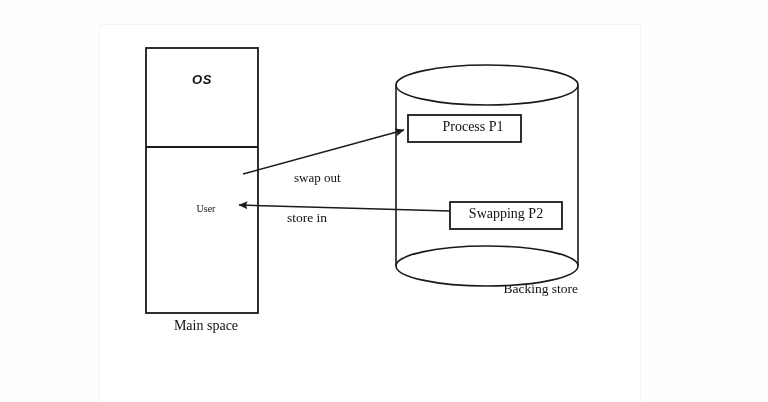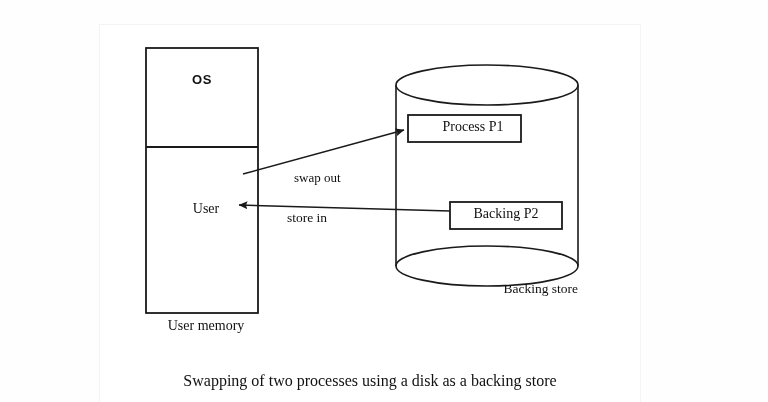--- a/index.html
+++ b/index.html
@@ -40,27 +40,28 @@
   
   #os-label {
     left: 146px;
     top: 72px;
     width: 112px;
     text-align: center;
     font-family: "Liberation Sans", sans-serif;
     font-size: 13px;
     font-weight: 700;
     letter-spacing: 0.5px;
+    font-style: italic;
   }
   #user-space-label {
     left: 146px;
     top: 199px;
     width: 120px;
     text-align: center;
-    font-size: 14px;
+    font-size: 10px;
     line-height: 19px;
   }
   #main-memory-label {
     left: 146px;
     top: 318px;
     width: 120px;
     text-align: center;
     font-size: 14px;
   }
   
@@ -143,27 +144,26 @@
 
     <line x1="450" y1="211" x2="239" y2="205" stroke="#1a1a1a" stroke-width="1.5" marker-end="url(#arrowhead)"></line>
   </svg>
 
   <div class="lbl" id="os-label">OS</div>
 
   <div class="lbl" id="user-space-label">
     <div>User</div>
   </div>
 
-  <div class="lbl" id="main-memory-label">User memory</div>
+  <div class="lbl" id="main-memory-label">Main space</div>
 
   <div class="lbl" id="process-p1-label">Process P1</div>
 
-  <div class="lbl" id="process-p2-label">Backing P2</div>
+  <div class="lbl" id="process-p2-label">Swapping P2</div>
 
   <div class="lbl" id="backing-store-label">Backing store</div>
 
   <div class="lbl" id="swap-out-label">swap out</div>
 
   <div class="lbl" id="swap-in-label">store in</div>
 
-  <div class="lbl" id="figure-caption">Swapping of two processes using a disk as a backing store</div>
 
 </div>
 
 </body></html>

